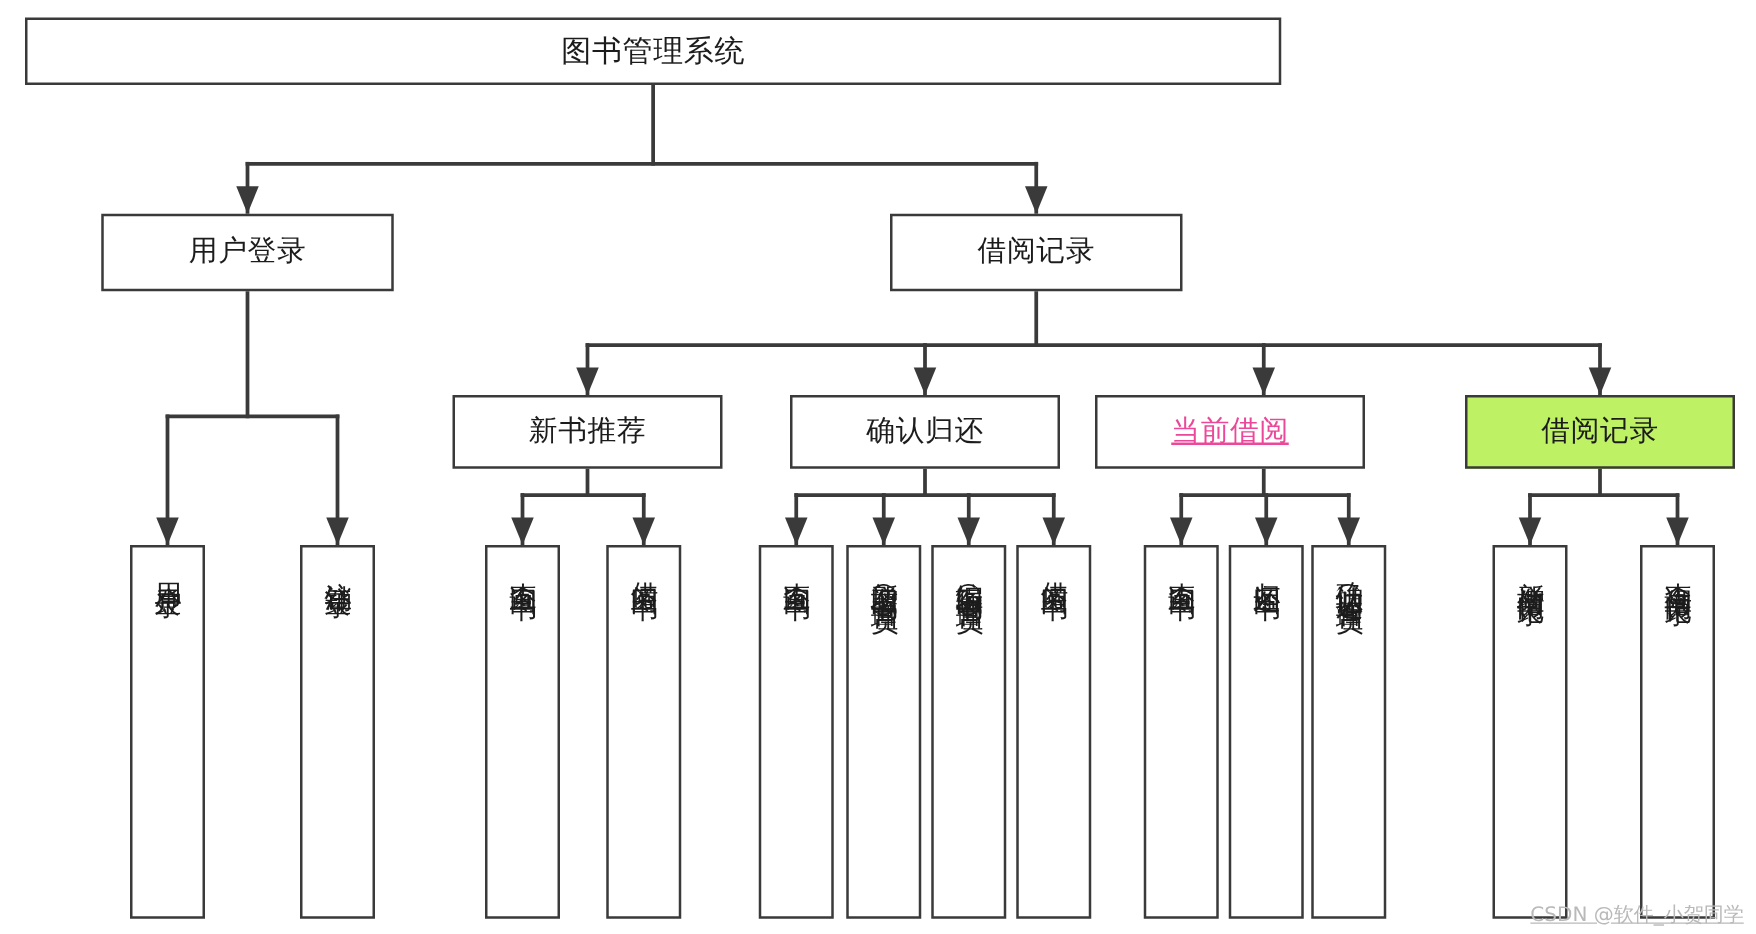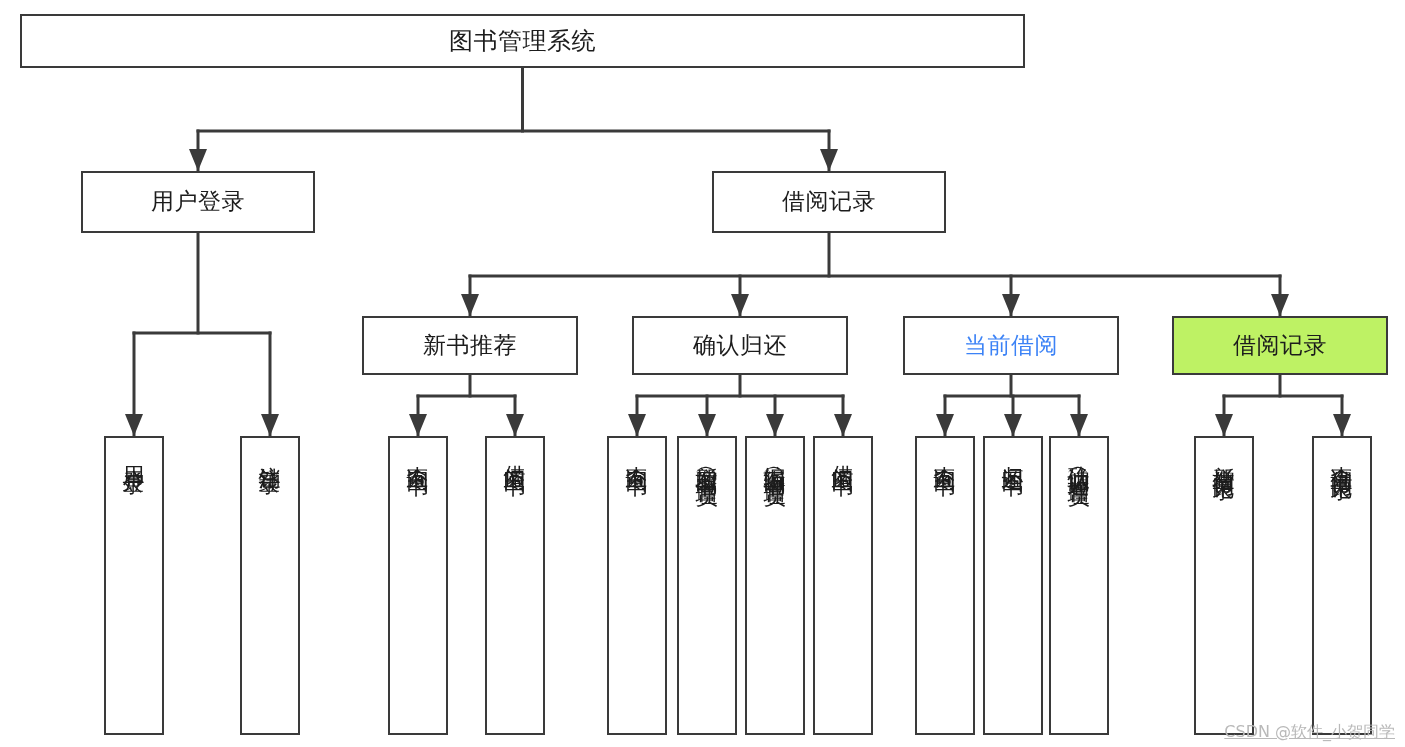--- a/index.html
+++ b/index.html
@@ -132,21 +132,21 @@
       </div>
       <div class="node horizontal" style="left: 712px; top: 171px; width: 234px; height: 62px; border-color: rgb(58, 58, 58); background: rgb(255, 255, 255); color: rgb(28, 28, 28);">
         <span class="label">借阅记录</span>
       </div>
       <div class="node horizontal" style="left: 362px; top: 316px; width: 216px; height: 59px; border-color: rgb(58, 58, 58); background: rgb(255, 255, 255); color: rgb(28, 28, 28); justify-content: center;">
         <span class="label">新书推荐</span>
       </div>
       <div class="node horizontal" style="left: 632px; top: 316px; width: 216px; height: 59px; border-color: rgb(58, 58, 58); background: rgb(255, 255, 255); color: rgb(28, 28, 28);">
         <span class="label">确认归还</span>
       </div>
-      <div class="node horizontal" style="left: 903px; top: 316px; width: 216px; height: 59px; border-color: rgb(58, 58, 58); background: rgb(255, 255, 255); color: #3b82f6;">
+      <div class="node horizontal" style="left: 876px; top: 316px; width: 216px; height: 59px; border-color: rgb(58, 58, 58); background: rgb(255, 255, 255); color: #ec4899; text-decoration: underline;">
         <span class="label">当前借阅</span>
       </div>
       <div class="node horizontal" style="left: 1172px; top: 316px; width: 216px; height: 59px; border-color: rgb(58, 58, 58); background: #bef264; color: rgb(28, 28, 28);">
         <span class="label">借阅记录</span>
       </div>
       <div class="node vertical" style="left: 104px; top: 436px; width: 60px; height: 299px; border-color: rgb(58, 58, 58); background: rgb(255, 255, 255); color: rgb(28, 28, 28);">
         <span class="label">用户登录</span>
       </div>
       <div class="node vertical" style="left: 240px; top: 436px; width: 60px; height: 299px; border-color: rgb(58, 58, 58); background: rgb(255, 255, 255); color: rgb(28, 28, 28);">
         <span class="label">注销登录</span>

